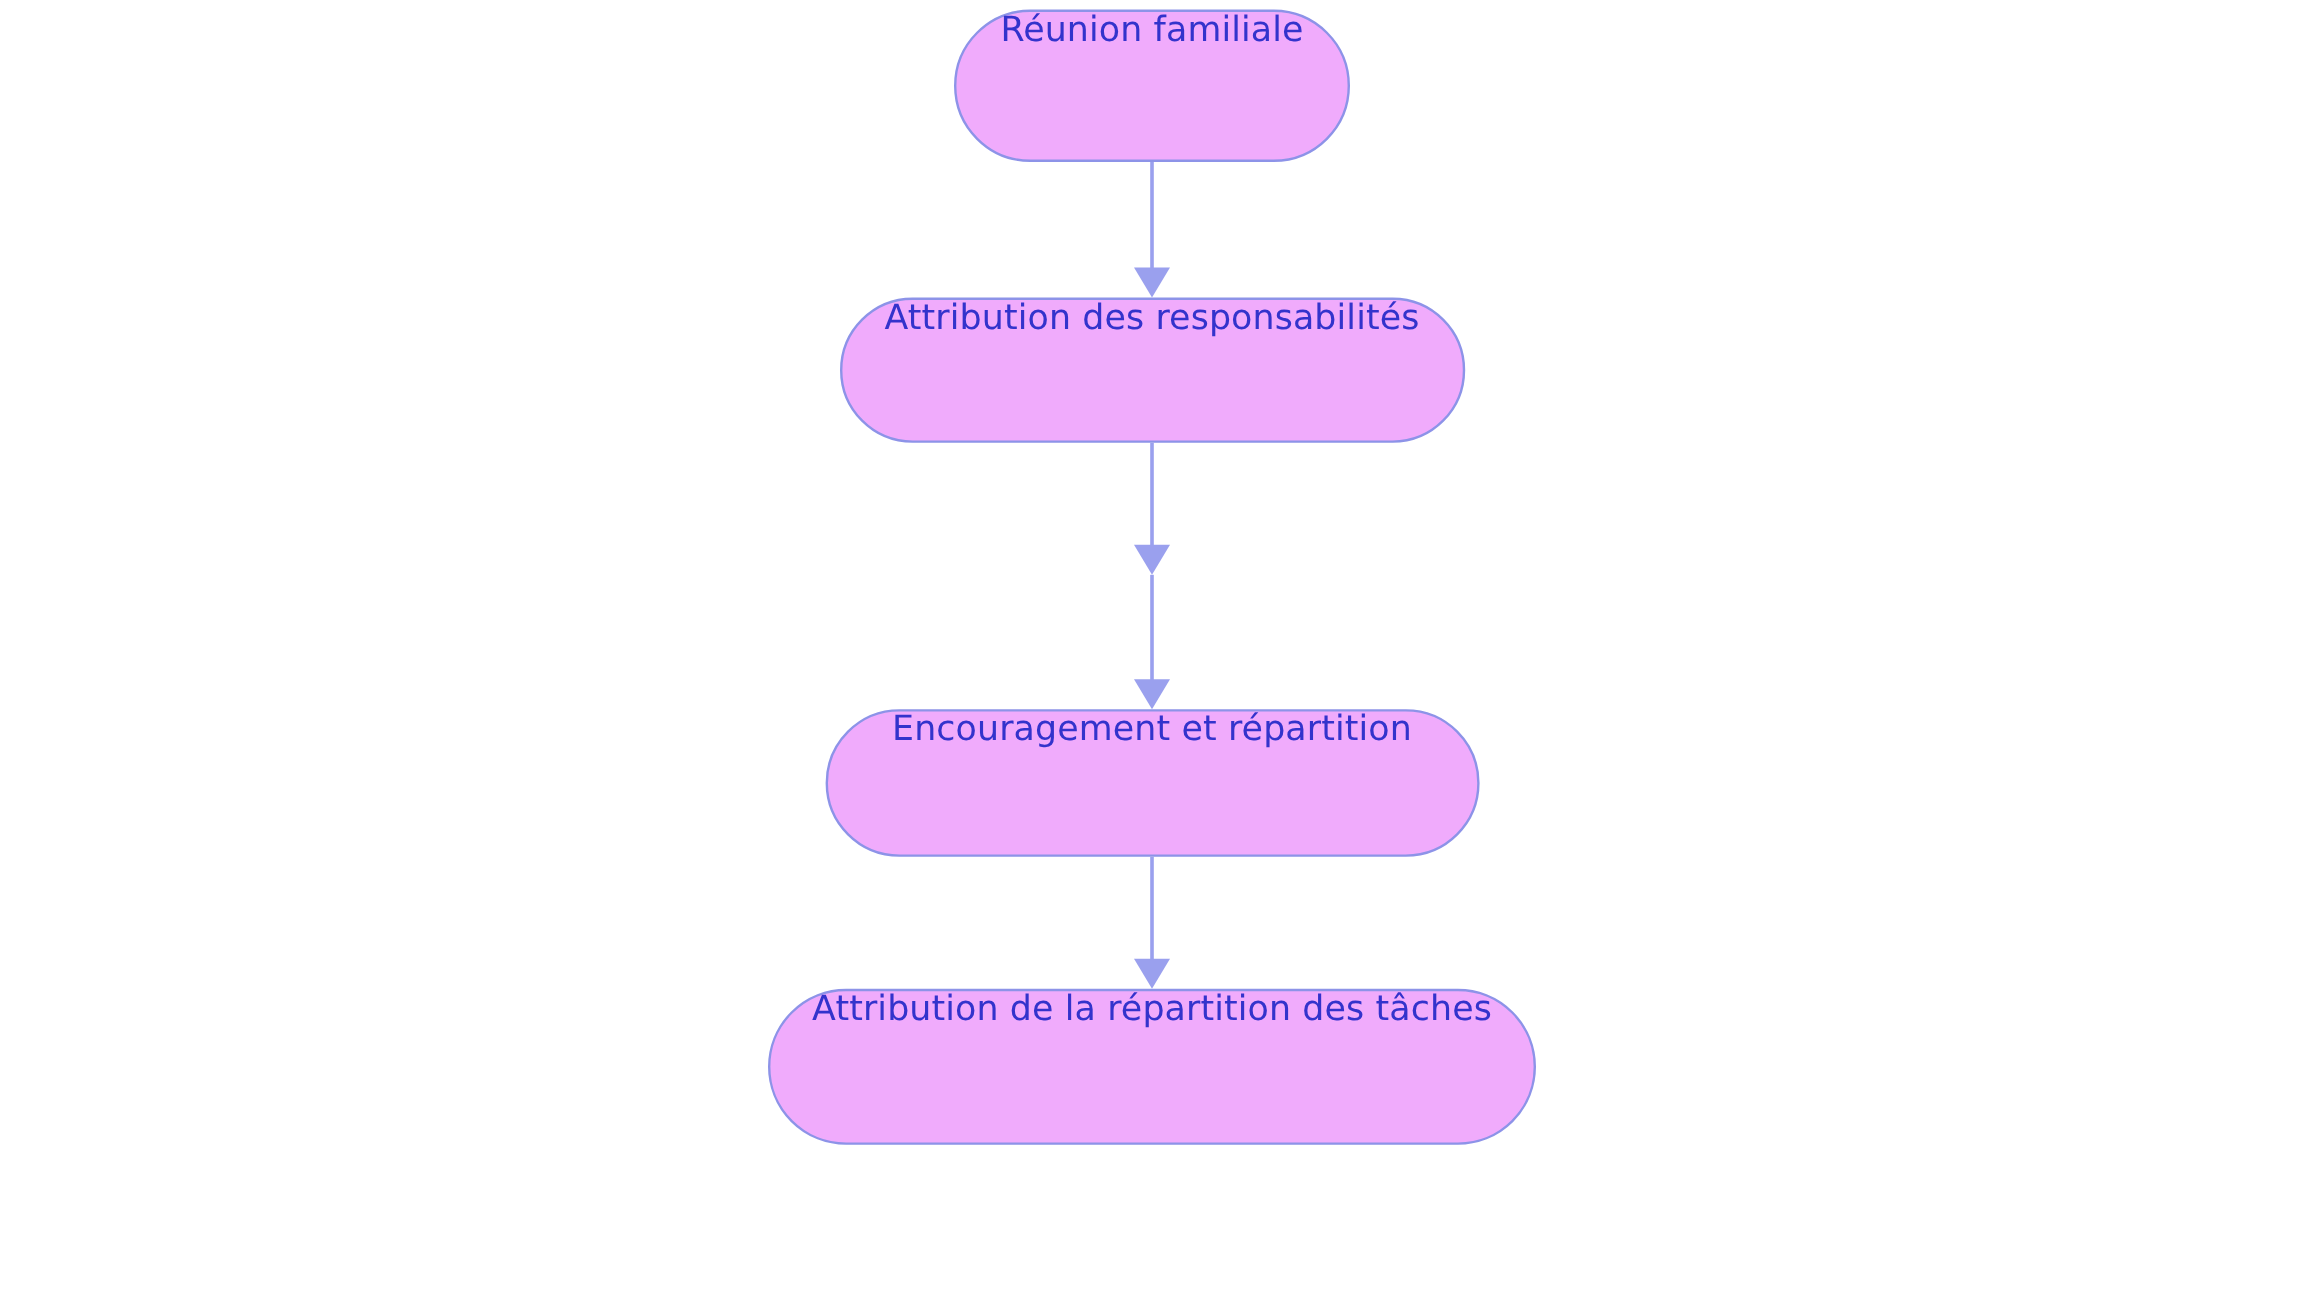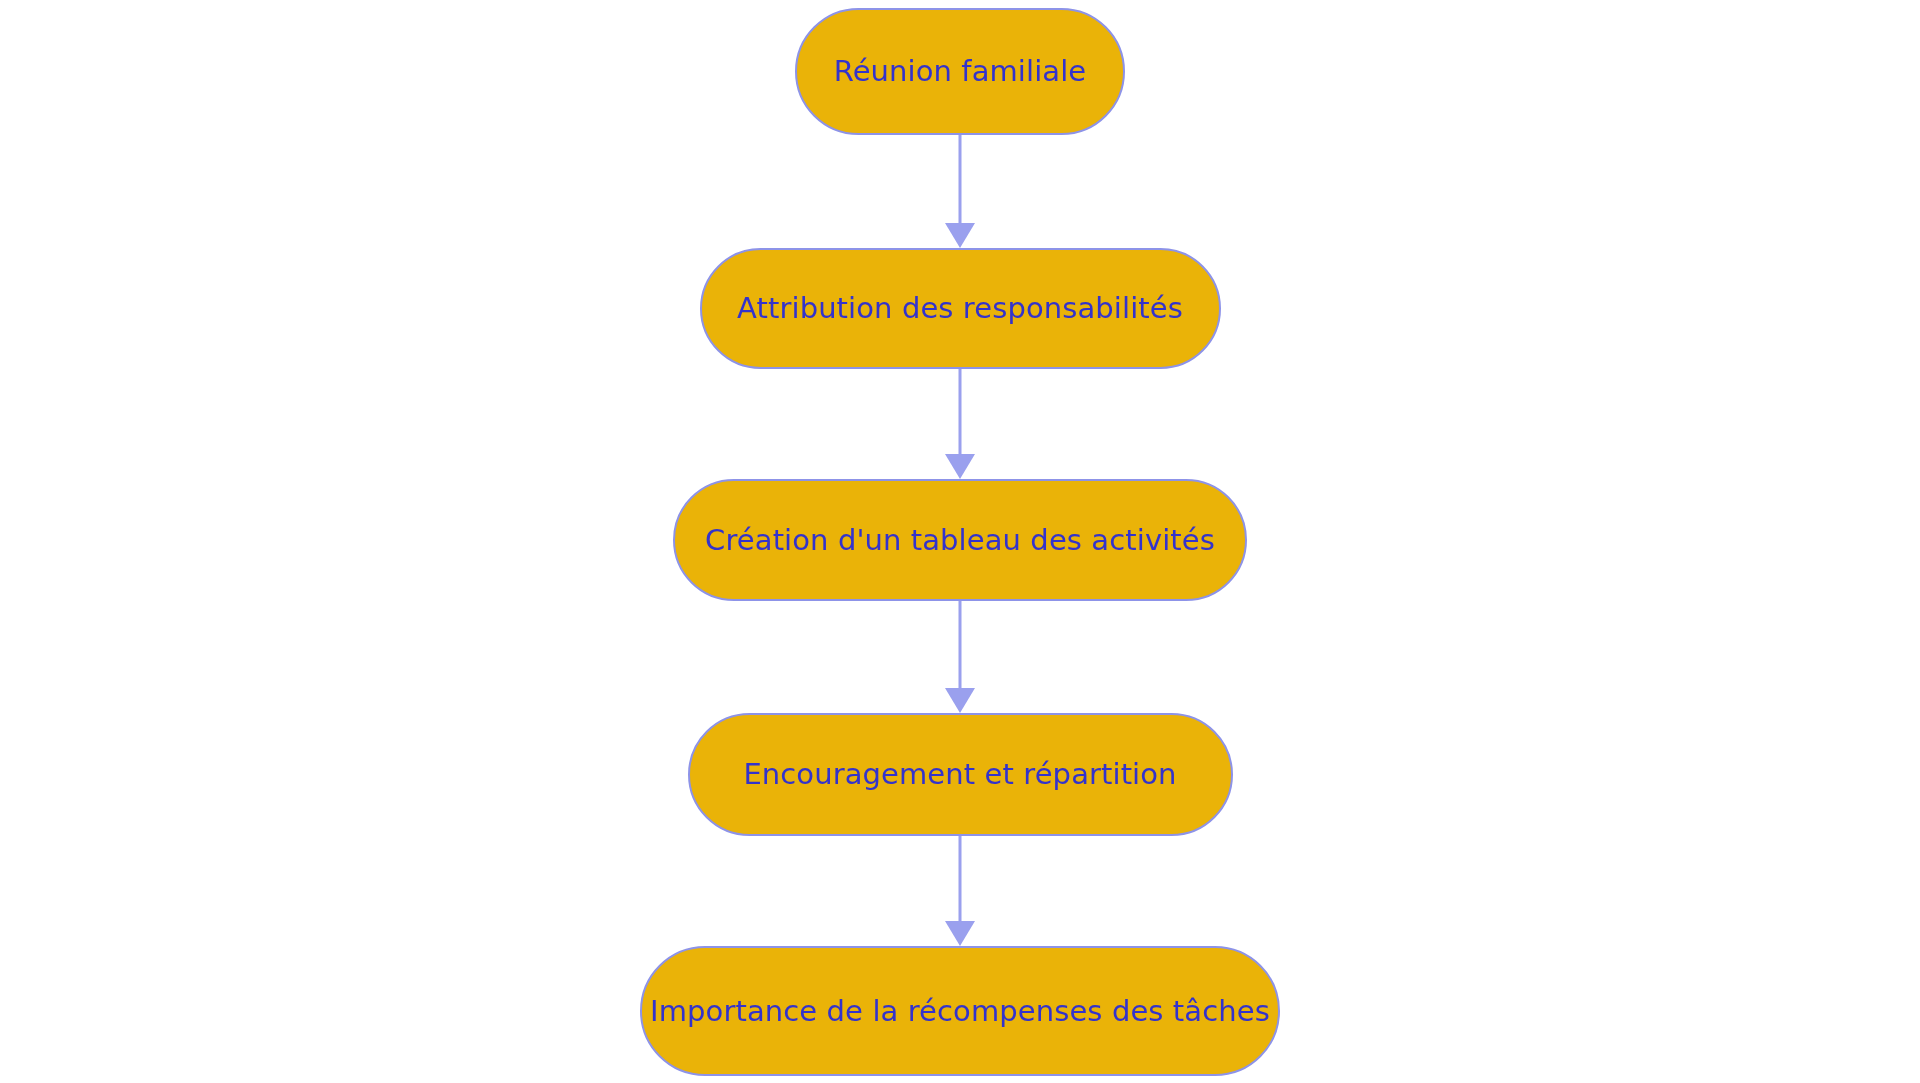--- a/index.html
+++ b/index.html
@@ -30,23 +30,22 @@
     width: 1920px;
     height: 1083px;
     display: flex;
     flex-direction: column;
     align-items: center;
   }
 
   .flow-node {
     box-sizing: border-box;
     display: flex;
-    align-items: center;
     justify-content: center;
-    background: #eab308;
+    background: #f0abfc;
     border: 2px solid #8d93e8;
     border-radius: 999px;
     color: #3333cc;
     font-size: 29px;
     font-weight: 400;
     letter-spacing: 0.1px;
     white-space: nowrap;
     line-height: 1;
     padding: 0 52px;
   }
@@ -108,36 +107,33 @@
 
     <div class="flow-node n2">
       <span>Attribution des responsabilités</span>
     </div>
 
     <div class="flow-connector c2">
       <div class="connector-line"></div>
       <div class="connector-arrowhead"></div>
     </div>
 
-    <div class="flow-node n3">
-      <span>Création d'un tableau des activités</span>
-    </div>
 
     <div class="flow-connector c3">
       <div class="connector-line"></div>
       <div class="connector-arrowhead"></div>
     </div>
 
     <div class="flow-node n4">
       <span>Encouragement et répartition</span>
     </div>
 
     <div class="flow-connector c4">
       <div class="connector-line"></div>
       <div class="connector-arrowhead"></div>
     </div>
 
     <div class="flow-node n5">
-      <span>Importance de la récompenses des tâches</span>
+      <span>Attribution de la répartition des tâches</span>
     </div>
 
   </div>
 </div>
 
 </body></html>

